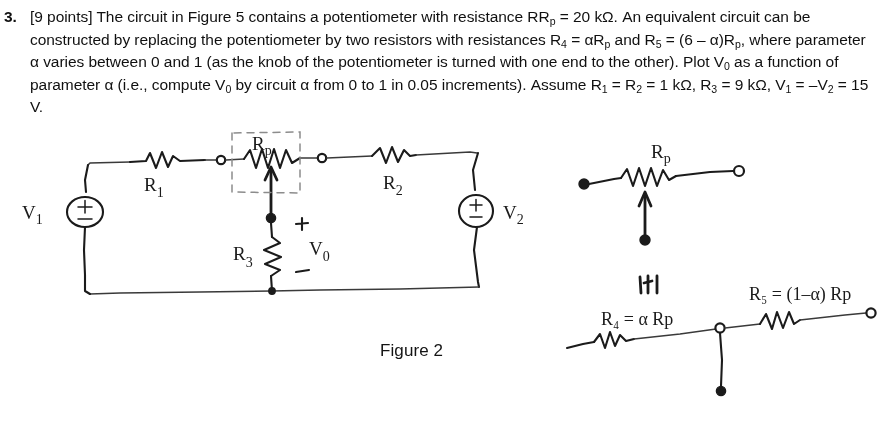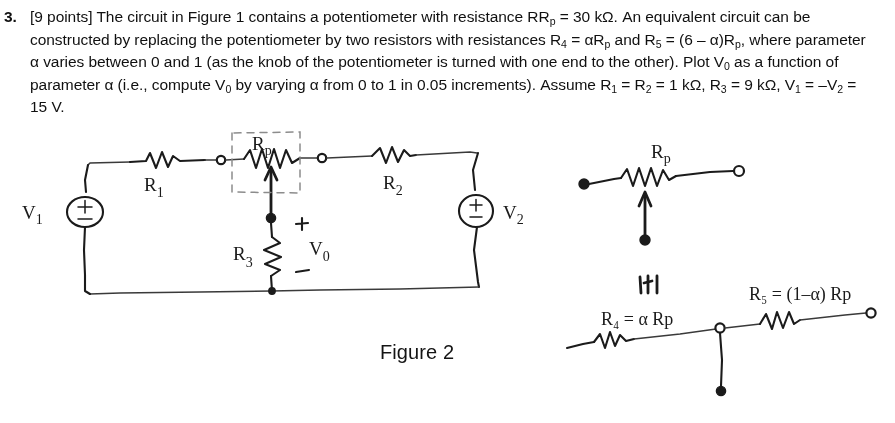--- a/index.html
+++ b/index.html
@@ -53,21 +53,21 @@
     vertical-align: -0.28em;
     line-height: 0;
   }
   .nobr { white-space: nowrap; }
 
   
   .fig-caption {
     position: absolute;
     left: 380px;
     top: 341px;
-    font-size: 20px;
+    font-size: 17px;
     color: #141414;
     letter-spacing: 0.1px;
   }
 
   
   .sketch {
     position: absolute;
     left: 0;
     top: 0;
     width: 895px;
@@ -111,24 +111,24 @@
 </style>
 </head>
 <body>
 
 <div id="page">
 
   <div class="problem">
     <div class="problem-number">3.</div>
     <div class="problem-body">
       <span>[9 points]</span>
-      <span>The circuit in Figure 1 contains a potentiometer with resistance R</span><span class="nobr">R<sub>p</sub></span><span> = 30 kΩ. An equivalent</span>
+      <span>The circuit in Figure 5 contains a potentiometer with resistance R</span><span class="nobr">R<sub>p</sub></span><span> = 20 kΩ. An equivalent</span>
       <span>circuit can be constructed by replacing the potentiometer by two resistors with resistances R</span><sub>4</sub><span> = αR</span><sub>p</sub>
       <span>and R</span><sub>5</sub><span> = (6 – α)R</span><sub>p</sub><span>, where parameter α varies between 0 and 1 (as the knob of the potentiometer is</span>
-      <span>turned with one end to the other). Plot V</span><sub>0</sub><span> as a function of parameter α (i.e., compute V</span><sub>0</sub><span> by varying α</span>
+      <span>turned with one end to the other). Plot V</span><sub>0</sub><span> as a function of parameter α (i.e., compute V</span><sub>0</sub><span> by circuit α</span>
       <span>from 0 to 1 in 0.05 increments). Assume R</span><sub>1</sub><span> = R</span><sub>2</sub><span> = 1 kΩ, R</span><sub>3</sub><span> = 9 kΩ, V</span><sub>1</sub><span> = –V</span><sub>2</sub><span> = 15 V.</span>
     </div>
   </div>
 
   <div class="fig-caption">Figure 2</div>
 
   <svg class="sketch" viewBox="0 0 895 423">
 
     <g>
 

